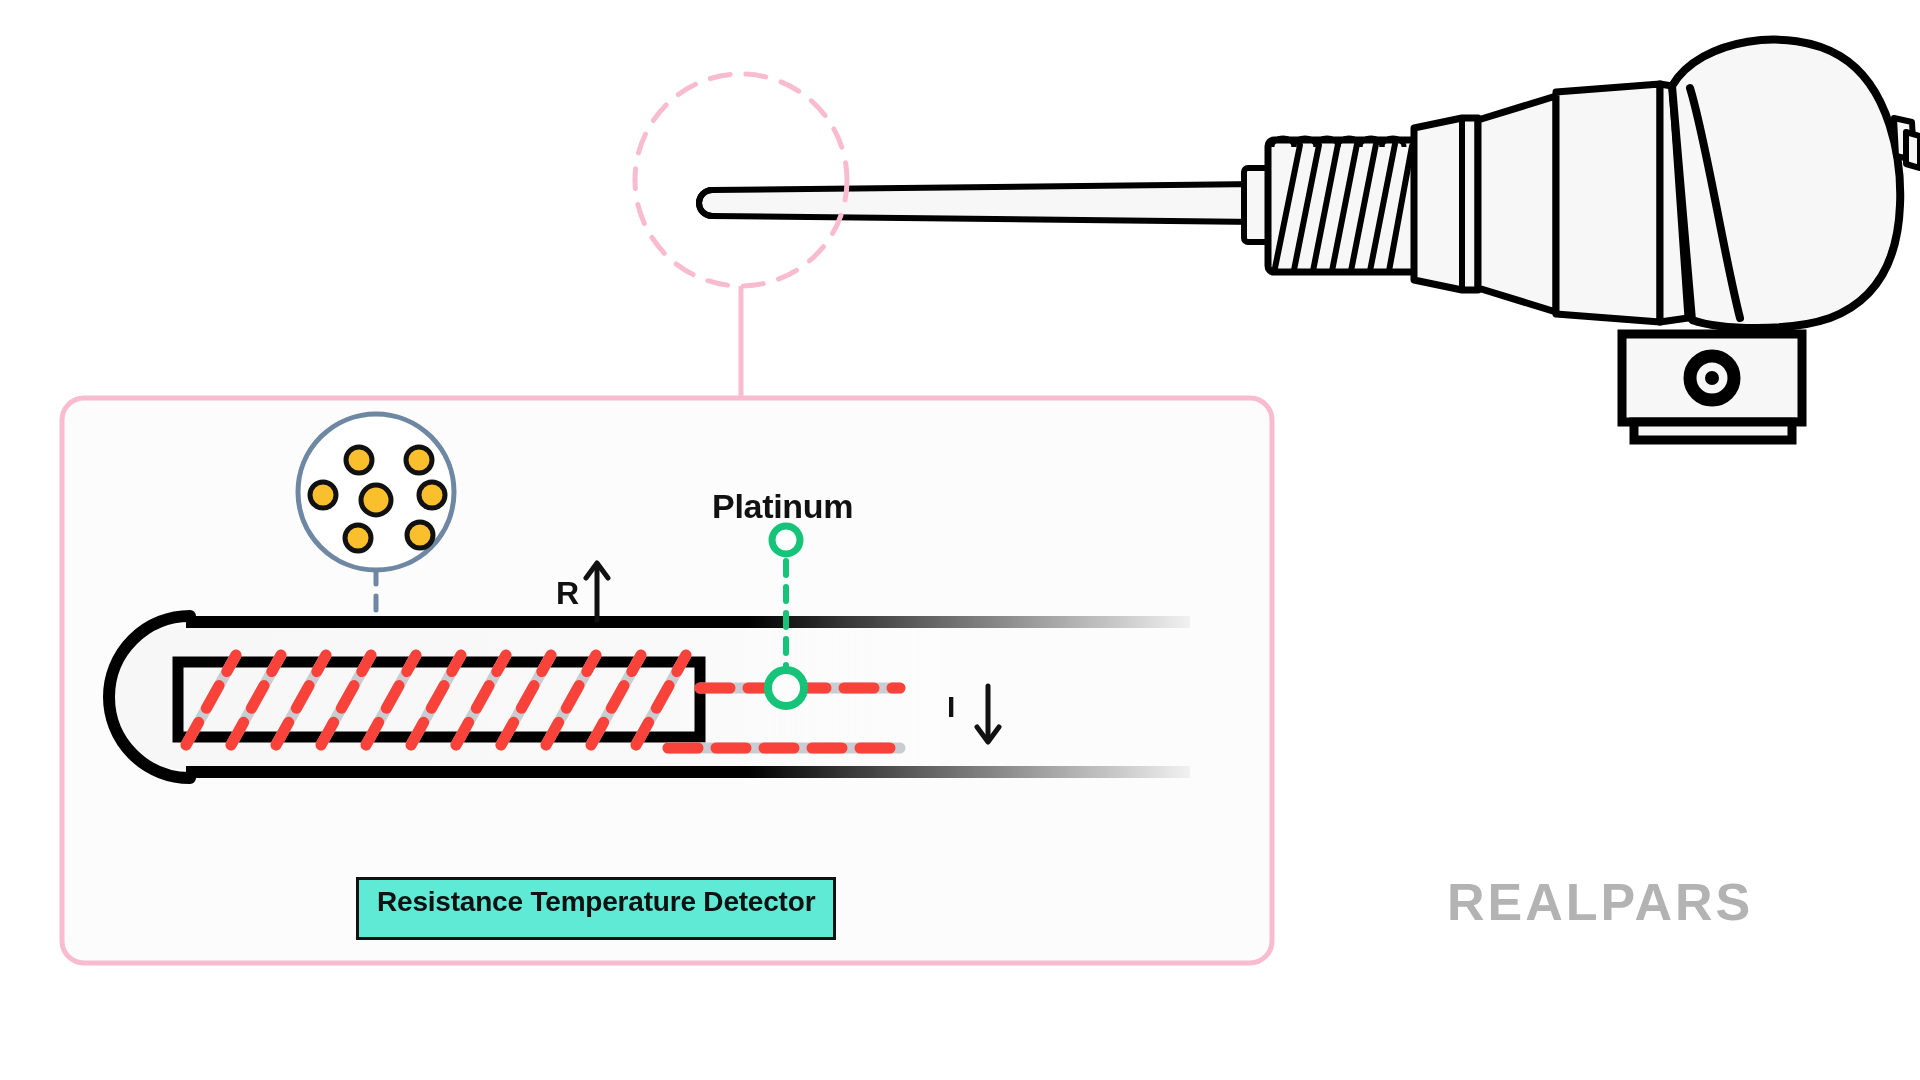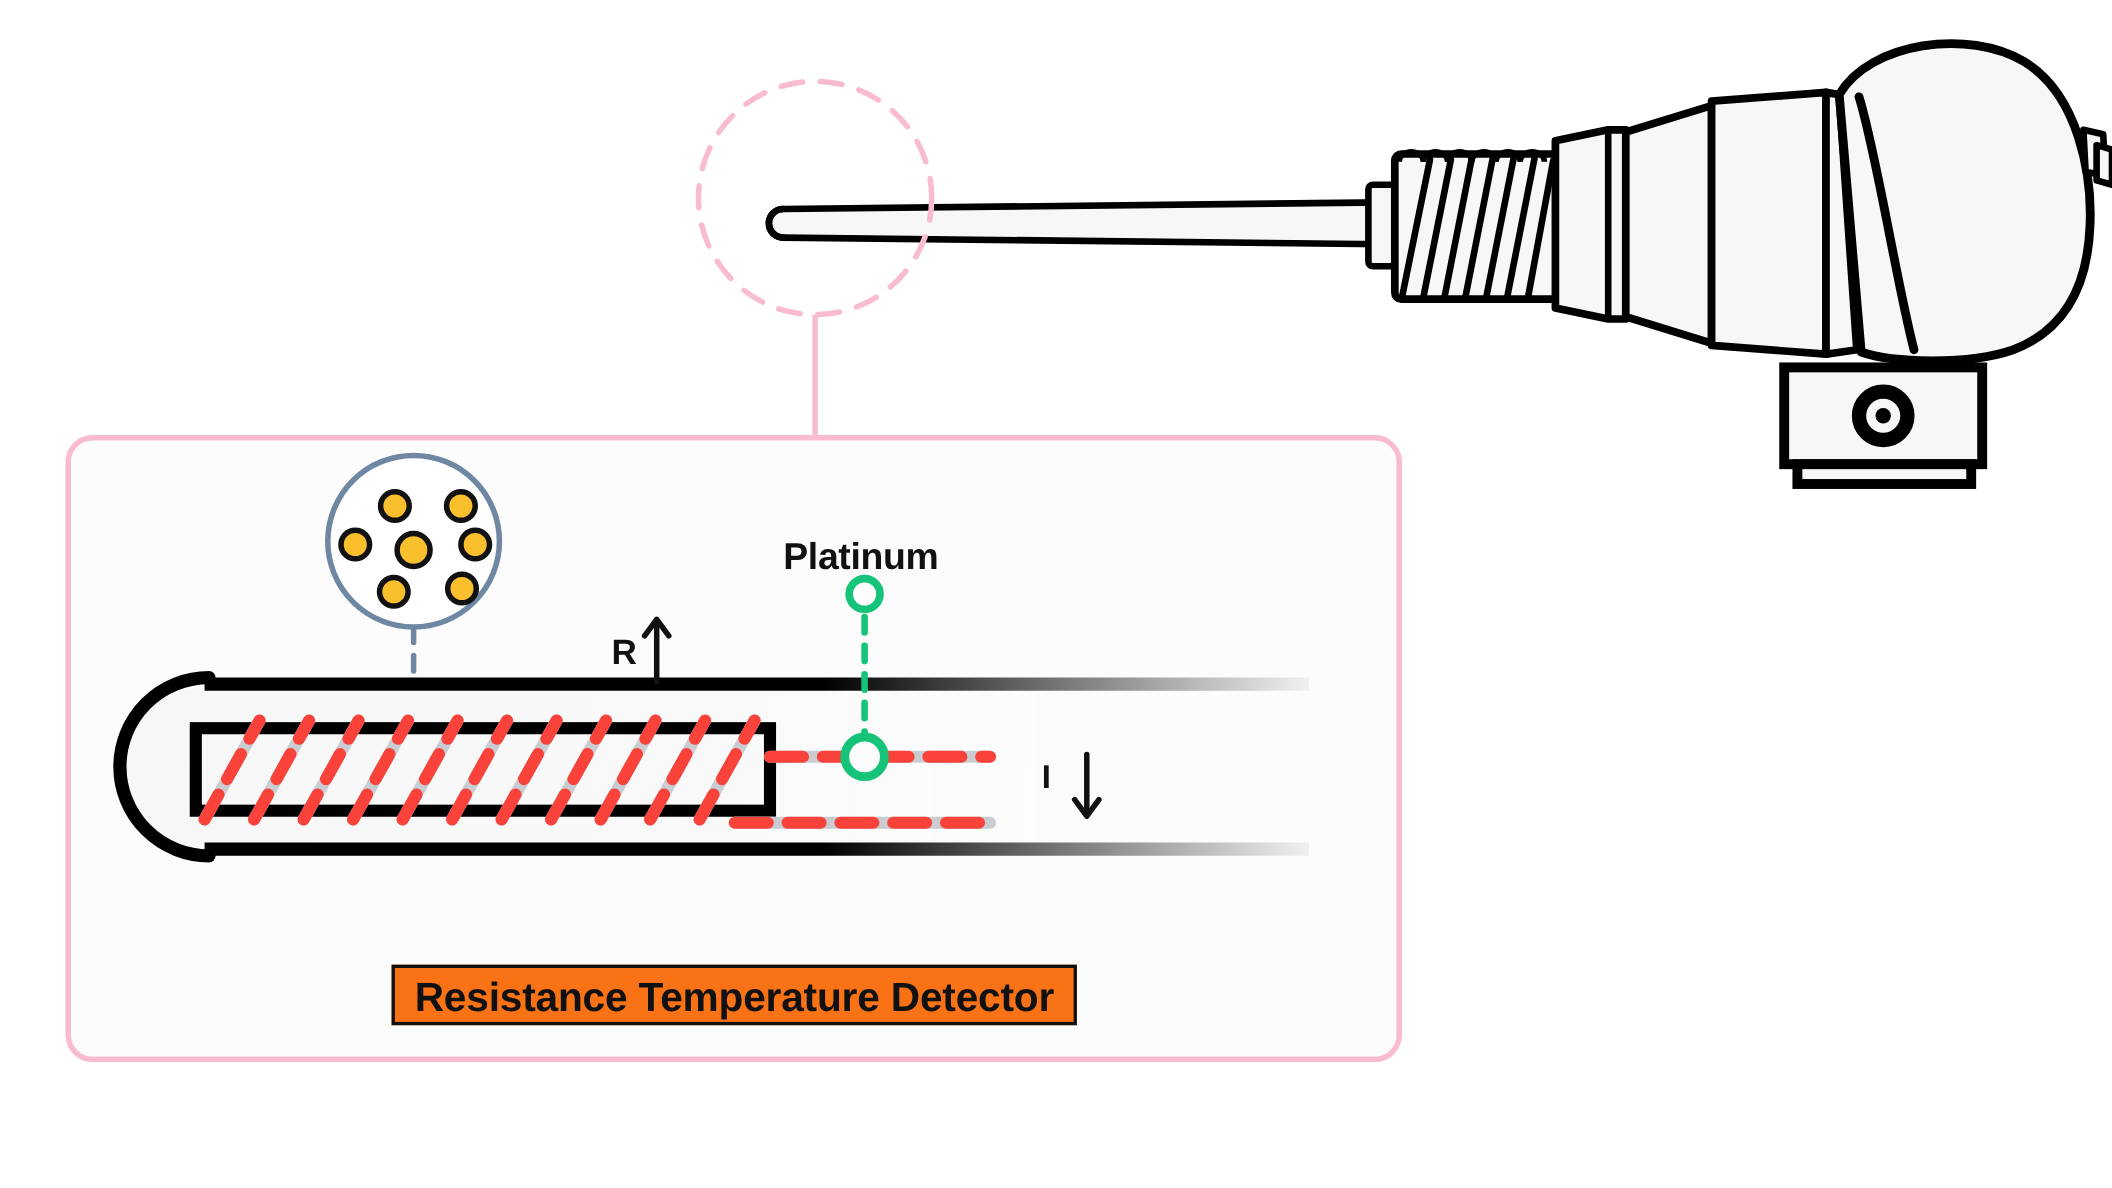--- a/index.html
+++ b/index.html
@@ -47,24 +47,24 @@
   #i-symbol {
     left: 947px;
     top: 690px;
     font-size: 30px;
     font-weight: 700;
   }
   #rtd-caption {
     position: absolute;
     left: 356px;
     top: 877px;
-    padding: 8px 18px 4px 18px;
-    background: #f97316;
+    padding: 8px 18px 21px 18px;
+    background: #5eead4;
     border: 3px solid #111111;
-    font-size: 37px;
+    font-size: 28px;
     font-weight: 700;
     color: #111111;
     letter-spacing: -0.2px;
     line-height: 1.0;
   }
   #realpars-logo {
     position: absolute;
     left: 1447px;
     top: 872px;
     font-size: 52px;
@@ -287,14 +287,15 @@
   </svg>
 
   <div class="lbl" id="platinum-label">Platinum</div>
 
   <div class="lbl" id="r-symbol">R</div>
 
   <div class="lbl" id="i-symbol">I</div>
 
   <div id="rtd-caption">Resistance Temperature Detector</div>
 
+  <div id="realpars-logo">REALPARS</div>
 
 </div>
 
 </body></html>

